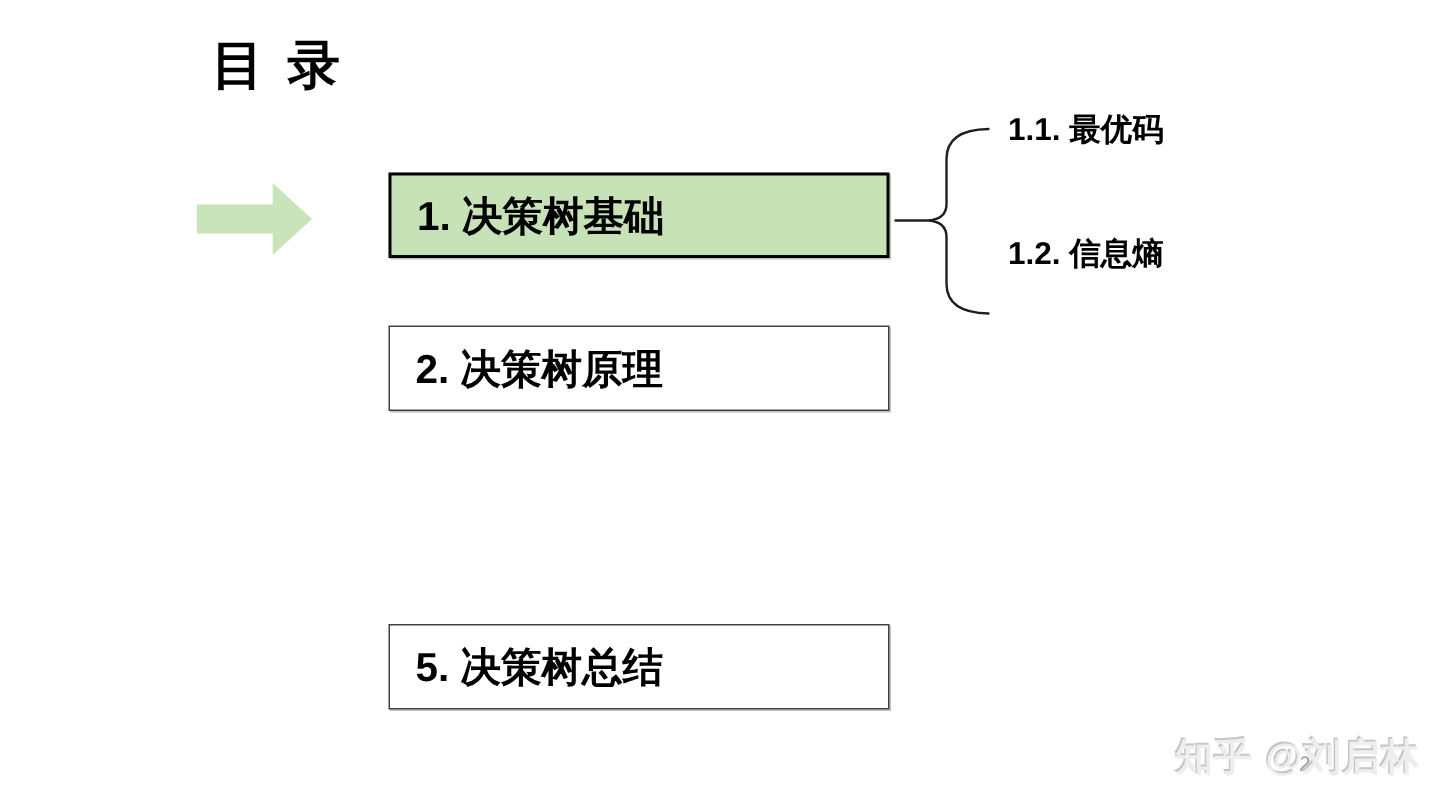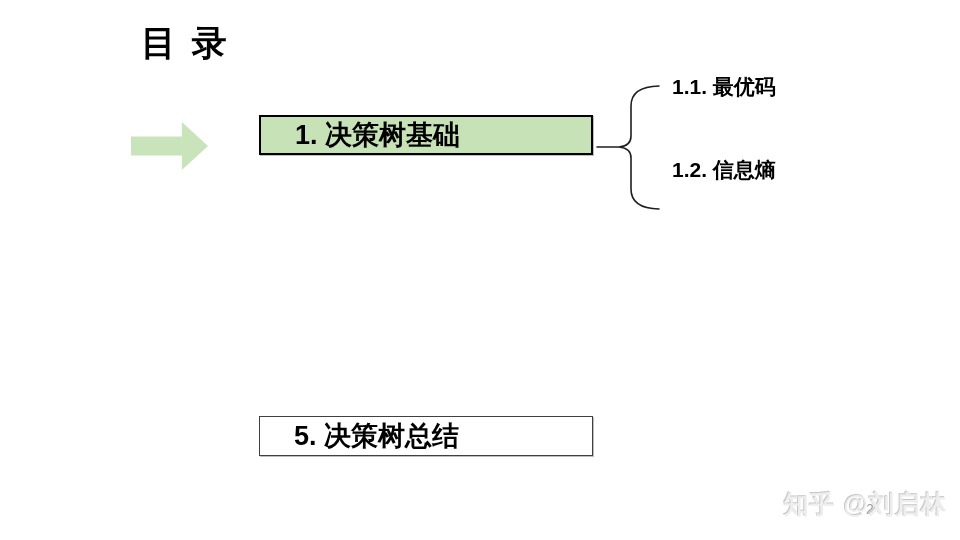--- a/index.html
+++ b/index.html
@@ -31,27 +31,27 @@
   .arrow{
     position:absolute;
     left:131px;top:122px;
     width:77px;height:48px;
     background:var(--arrow-fill);
     clip-path:polygon(0 30%,66% 30%,66% 0,100% 50%,66% 100%,66% 70%,0 70%);
   }
   .toc-box{
     position:absolute;
     left:259px;
-    width:334px;height:40px;
+    width:334px;height:57px;
     box-sizing:border-box;
     background:#ffffff;
     border:1.5px solid var(--box-border);
     display:flex;
     align-items:center;
-    padding-left:34px;
+    padding-left:17px;
     font-size:27px;
     font-weight:bold;
     box-shadow:1px 1px 0 rgba(0,0,0,0.25);
   }
   .toc-box.active{
     background:var(--highlight-fill);
     border:2px solid var(--active-box-border);
   }
   .box-1{top:115px;}
   .box-2{top:217px;}
@@ -95,20 +95,23 @@
 
 <div class="slide">
 
   <h1 class="title">目 录</h1>
 
   <div class="arrow"></div>
 
   <div class="toc-box active box-1">
     <span>1. 决策树基础</span>
   </div>
+  <div class="toc-box box-2">
+    <span>2. 决策树原理</span>
+  </div>
   <div class="toc-box box-4">
     <span>5. 决策树总结</span>
   </div>
 
   <svg class="brace" viewBox="0 0 72 135" fill="none" xmlns="http://www.w3.org/2000/svg">
     <path d="M 2 67 L 24 67 M 64 6 Q 36 6.5 36 26 L 36 56 Q 36 66 24 67 Q 36 68 36 78 L 36 109 Q 36 128.5 64 129" stroke="#1f1f1f" stroke-width="1.6" stroke-linecap="round" fill="none"></path>
   </svg>
 
   <div class="sub-item sub-1">1.1. 最优码</div>
   <div class="sub-item sub-2">1.2. 信息熵</div>

